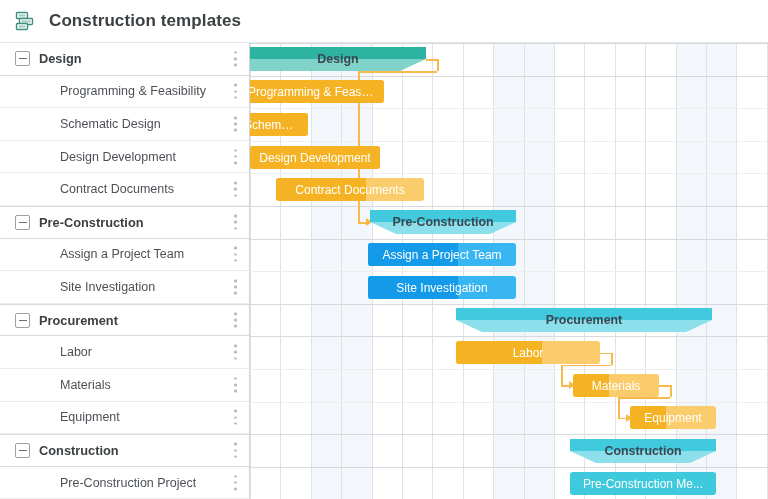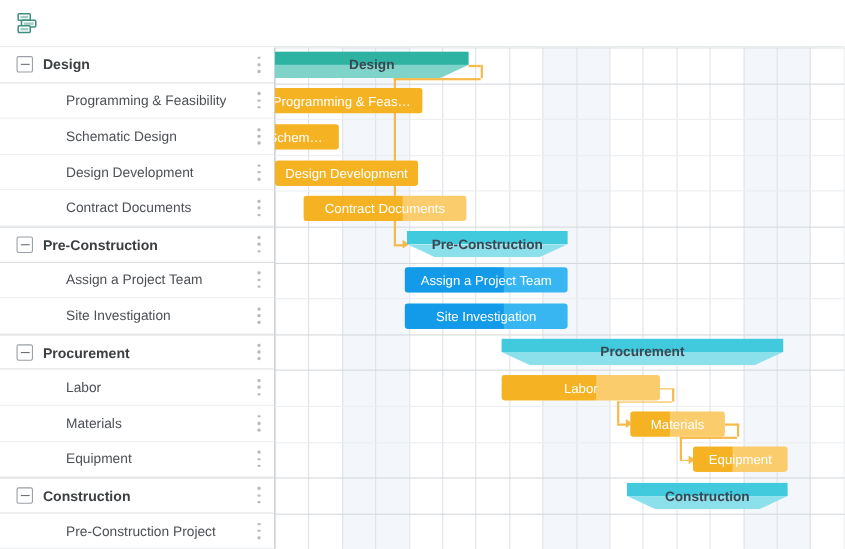--- a/index.html
+++ b/index.html
@@ -264,20 +264,21 @@
     <span id="header-icon">
       <svg width="24" height="24" viewBox="0 0 24 24" aria-hidden="true">
         <rect x="3.5" y="3.5" width="11" height="6" rx="1" fill="#ffffff" stroke="#3f8f7f" stroke-width="1.4"></rect>
         <rect x="5.6" y="5.4" width="7" height="2.2" fill="#9fcfc4"></rect>
         <rect x="6.5" y="9.5" width="13" height="6" rx="1" fill="#ffffff" stroke="#3f8f7f" stroke-width="1.4"></rect>
         <rect x="8.6" y="11.4" width="9" height="2.2" fill="#9fcfc4"></rect>
         <rect x="3.5" y="14.5" width="11" height="6" rx="1" fill="#ffffff" stroke="#3f8f7f" stroke-width="1.4"></rect>
         <rect x="5.6" y="16.4" width="7" height="2.2" fill="#9fcfc4"></rect>
       </svg>
     </span>
+    <span id="header-title">Construction templates</span>
   </div>
 
   <div id="body-area">
 
     <div id="grid-pane">
         <div class="grid-row is-group">
           <span class="row-toggle"></span>
           <span class="row-label">Design</span>
           <span class="row-menu">
             <i></i>
@@ -488,20 +489,23 @@
             <span class="bar-progress" style="width: 42%;"></span>
             <span class="bar-label">Equipment</span>
           </div>
           <div class="bar summary cyan2" style="left: 320px; width: 146px; top: 396px;">
             <span class="summary-shape">
               <span class="top"></span>
               <span class="tail"></span>
             </span>
             <span class="bar-label">Construction</span>
           </div>
+          <div class="bar task cyan" style="left: 320px; width: 146px; top: 429px;">
+            <span class="bar-label">Pre-Construction Me...</span>
+          </div>
           <div class="link h" style="left: 176px; top: 16.3px; width: 11px;"></div>
           <div class="link v" style="left: 187px; top: 16.3px; height: 12px;"></div>
           <div class="link h" style="left: 108px; top: 28.3px; width: 79px;"></div>
           <div class="link v" style="left: 108px; top: 28.3px; height: 151px;"></div>
           <div class="link h" style="left: 108px; top: 179.3px; width: 9px;"></div>
           <div class="link-arrow" style="left: 116px; top: 175.3px;"></div>
           <div class="link h" style="left: 350px; top: 309.7px; width: 11px;"></div>
           <div class="link v" style="left: 361px; top: 309.7px; height: 12px;"></div>
           <div class="link h" style="left: 311px; top: 321.7px; width: 50px;"></div>
           <div class="link v" style="left: 311px; top: 321.7px; height: 20.6px;"></div>

